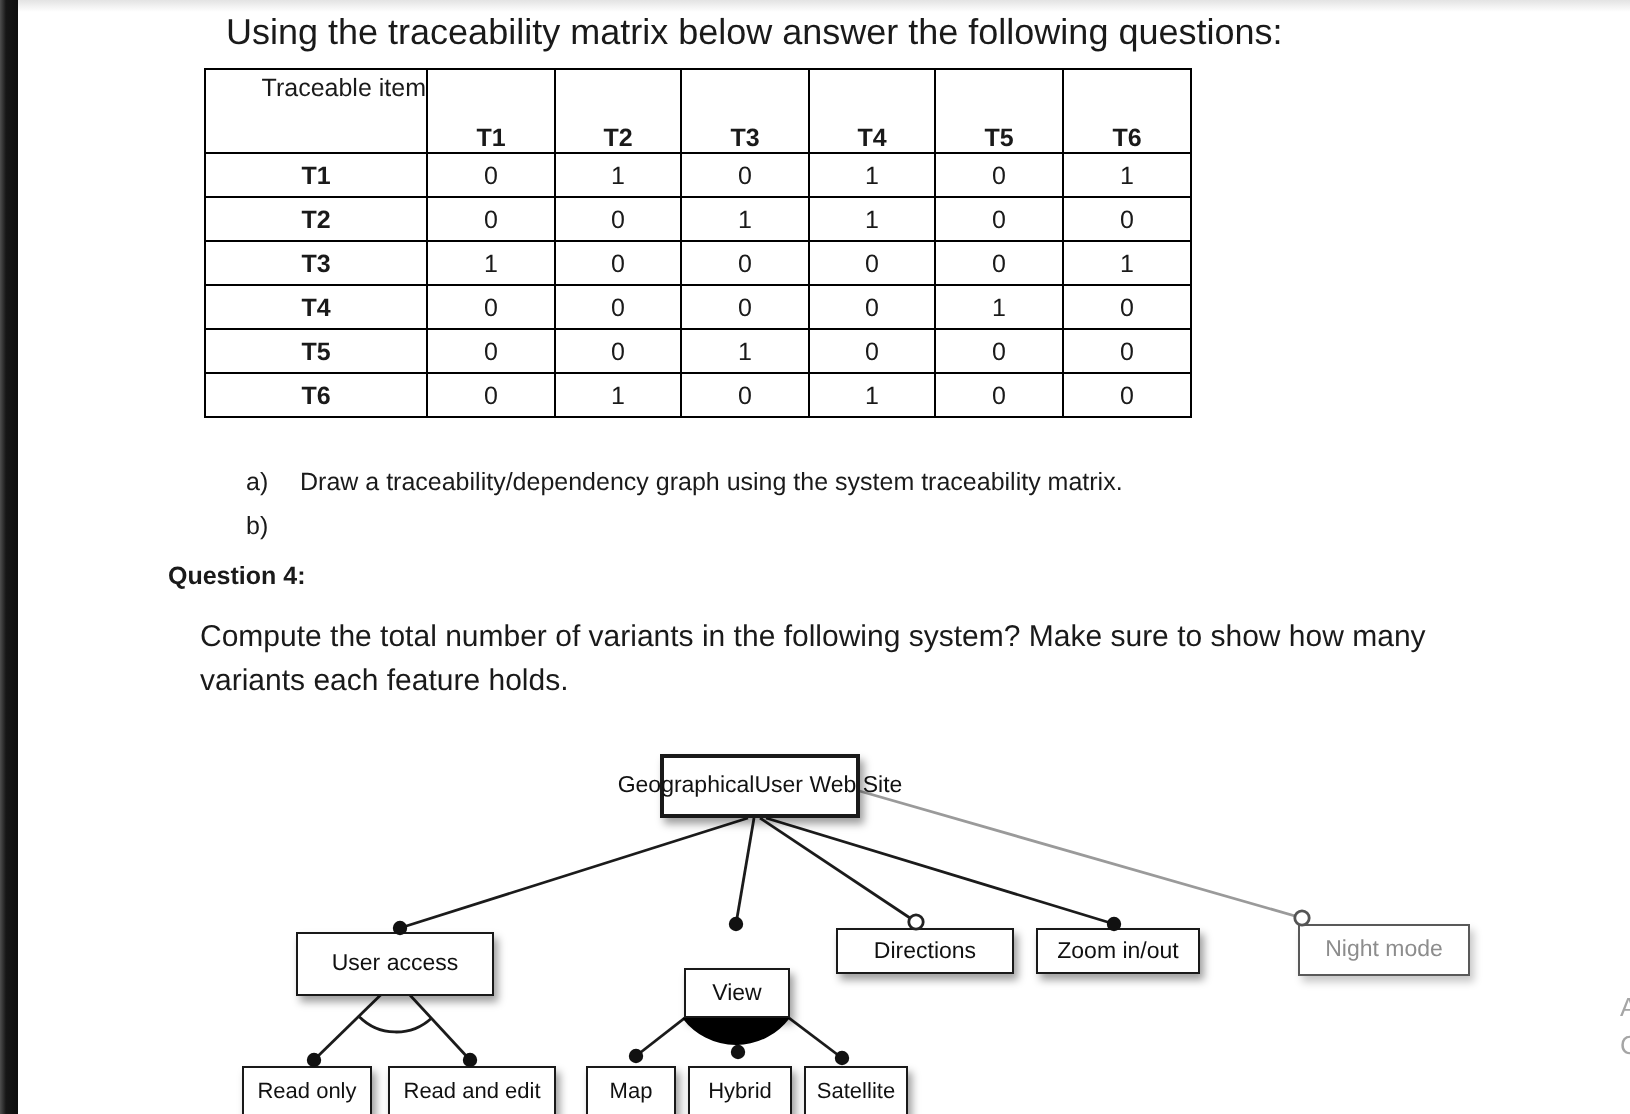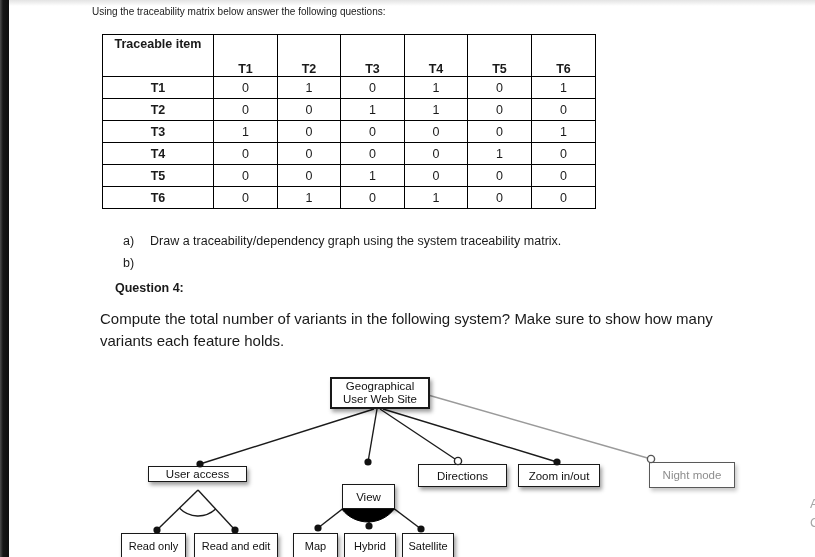--- a/index.html
+++ b/index.html
@@ -2,41 +2,41 @@
 <html><head>
 <meta charset="utf-8">
 <style>
   html,body{margin:0;padding:0;background:#ffffff;}
   #page{position:relative;width:815px;height:557px;overflow:hidden;background:#ffffff;
         font-family:"Liberation Sans",sans-serif;color:#1a1a1a;}
   .leftbar{position:absolute;left:0;top:0;width:9px;height:557px;
            background:linear-gradient(to right,#4e4e4e 0px,#161616 3px,#0e0e0e 9px);}
   .topfade{position:absolute;left:9px;top:0;width:806px;height:6px;
            background:linear-gradient(#e3e3e3,#ffffff);}
-  .intro{position:absolute;left:92px;top:6px;font-size:10px;}
+  .intro{position:absolute;left:113px;top:6px;font-size:18px;}
   
   table.matrix{position:absolute;left:102px;top:34px;border-collapse:collapse;table-layout:fixed;}
   table.matrix th,table.matrix td{border:1.6px solid #000;font-size:12.5px;padding:0;}
-  th.corner{text-align:center;vertical-align:top;line-height:19px;padding:2px 6px 2px 6px;font-weight:bold;}
+  th.corner{text-align:right;vertical-align:top;line-height:19px;padding:2px 6px 2px 6px;font-weight:normal;}
   th.colh{vertical-align:bottom;text-align:center;font-weight:bold;padding-bottom:3px;height:41px;}
   table.matrix tbody th{font-weight:bold;text-align:center;height:21px;}
   table.matrix tbody td{text-align:center;font-weight:400;height:21px;}
   
   .sublist{position:absolute;left:123px;top:231px;font-size:12.5px;line-height:21.5px;}
   .subrow{display:flex;}
   .sublabel{width:27px;}
-  .q4head{position:absolute;left:115px;top:281px;font-size:12.5px;font-weight:bold;}
+  .q4head{position:absolute;left:84px;top:281px;font-size:12.5px;font-weight:bold;}
   .q4body{position:absolute;left:100px;top:308px;width:618px;font-size:15px;line-height:21.5px;}
   
   svg.links{position:absolute;left:0;top:0;z-index:1;pointer-events:none;}
   svg.nodes{position:absolute;left:0;top:0;z-index:3;pointer-events:none;}
   .fbox{position:absolute;box-sizing:border-box;background:#fff;border:1.7px solid #191919;
         box-shadow:2px 3px 4px rgba(0,0,0,0.38);display:flex;align-items:center;justify-content:center;
         font-size:11.5px;color:#111;z-index:2;text-align:center;white-space:nowrap;}
-  .fbox.root{border-width:2px;flex-direction:column;line-height:13px;}
+  .fbox.root{border-width:2px;line-height:13px;}
   .fbox.child{font-size:11px;}
   .fbox.dim{border-color:#595959;color:#8d8d8d;box-shadow:2px 3px 4px rgba(0,0,0,0.22);}
   .links line{stroke:#1b1b1b;stroke-width:1.4;}
   .links line.grey{stroke:#9a9a9a;}
   .links path.arc{fill:none;stroke:#1b1b1b;stroke-width:1.4;}
   .links path.sector{fill:#000;stroke:#000;}
   .frag{position:absolute;color:#a5a5a5;font-size:13px;z-index:1;}
 </style>
 </head>
 <body>
@@ -151,21 +151,21 @@
     <line x1="368" y1="489" x2="318" y2="528"></line>
     <line x1="369" y1="489" x2="369" y2="526"></line>
     <line x1="368" y1="489" x2="421" y2="529"></line>
     <path class="sector" d="M 368 489 L 342 509.3 A 33 33 0 0 0 394.3 508.9 Z"></path>
   </svg>
 
   <div class="fbox root" style="left:330px;top:377px;width:100px;height:32px;">
     <span>Geographical</span>
     <span>User Web Site</span>
   </div>
-  <div class="fbox" style="left:148px;top:466px;width:99px;height:16px;">User access</div>
+  <div class="fbox" style="left:148px;top:466px;width:99px;height:32px;">User access</div>
   <div class="fbox" style="left:342px;top:464px;width:53px;height:25px;margin-top:20px;">View</div>
   <div class="fbox" style="left:418px;top:464px;width:89px;height:23px;">Directions</div>
   <div class="fbox" style="left:518px;top:464px;width:82px;height:23px;">Zoom in/out</div>
   <div class="fbox dim" style="left:649px;top:462px;width:86px;height:26px;">Night mode</div>
   <div class="fbox child" style="left:121px;top:533px;width:65px;height:26px;">Read only</div>
   <div class="fbox child" style="left:194px;top:533px;width:84px;height:26px;">Read and edit</div>
   <div class="fbox child" style="left:293px;top:533px;width:45px;height:26px;">Map</div>
   <div class="fbox child" style="left:344px;top:533px;width:52px;height:26px;">Hybrid</div>
   <div class="fbox child" style="left:402px;top:533px;width:52px;height:26px;">Satellite</div>
 

